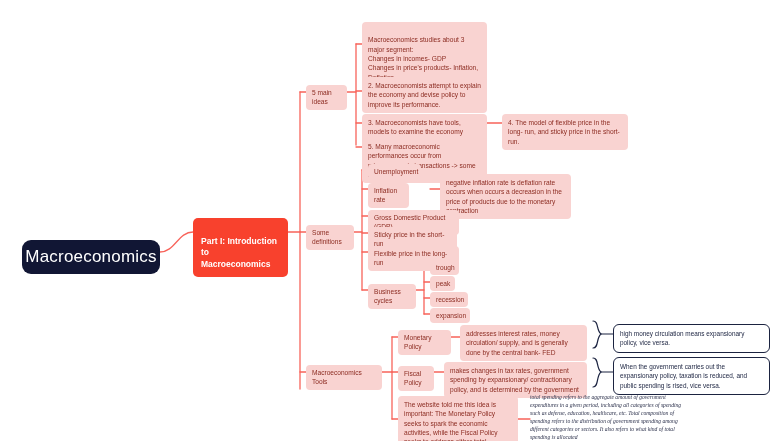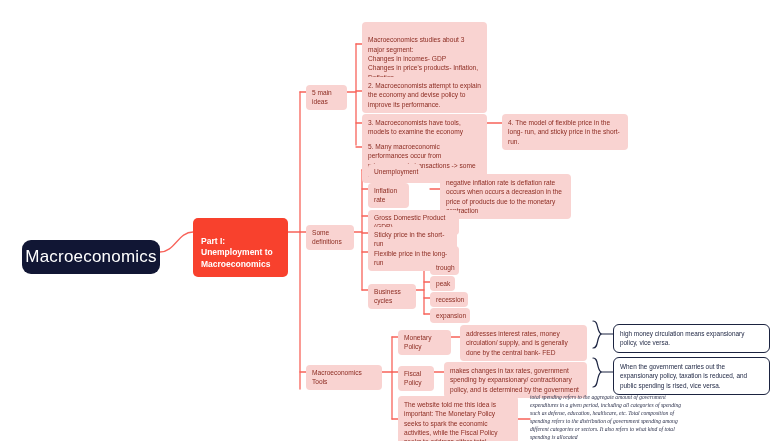--- a/index.html
+++ b/index.html
@@ -108,21 +108,21 @@
       <path d="M593,358 C599,358 596,368 601,372 C596,376 599,387 593,387"></path>
       <path d="M601,372 L613,372"></path>
     </g>
   </svg>
 
   <div class="node root" style="left:22px;top:240px;width:138px;height:34px;">
     <span>Macroeconomics</span>
   </div>
 
   <div class="node lvl1" style="left:193px;top:218px;width:95px;white-space:pre-line;">
-    <span>Part I: Unemployment to
+    <span>Part I: Introduction to
 Macroeconomics</span>
   </div>
 
   <div class="node pink" style="left:306px;top:85px;width:41px;">
     <span>5 main ideas</span>
   </div>
 
   <div class="node pink" style="left:306px;top:225px;width:48px;">
     <span>Some definitions</span>
   </div>

